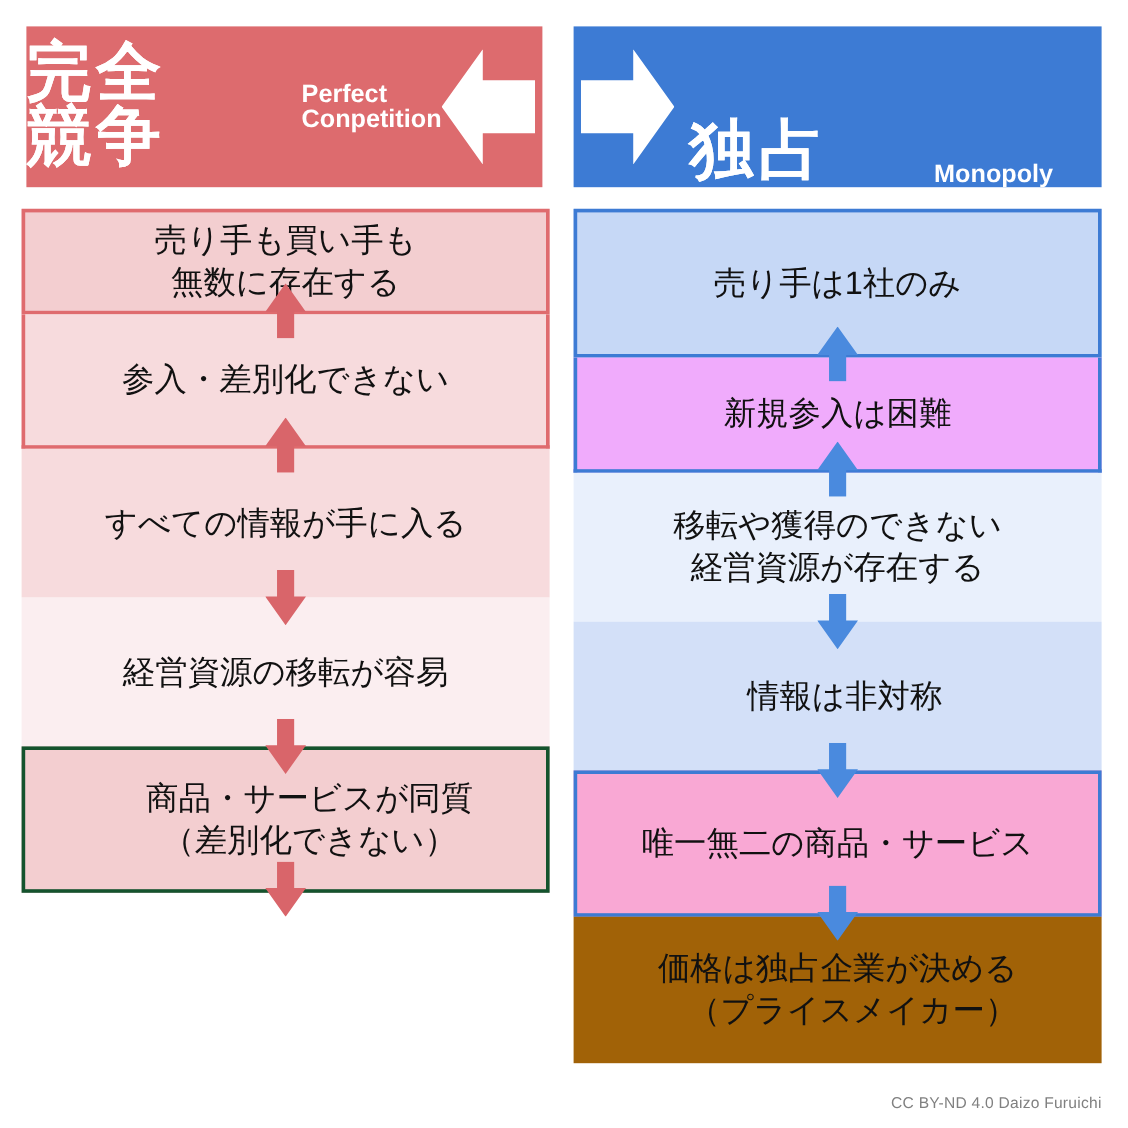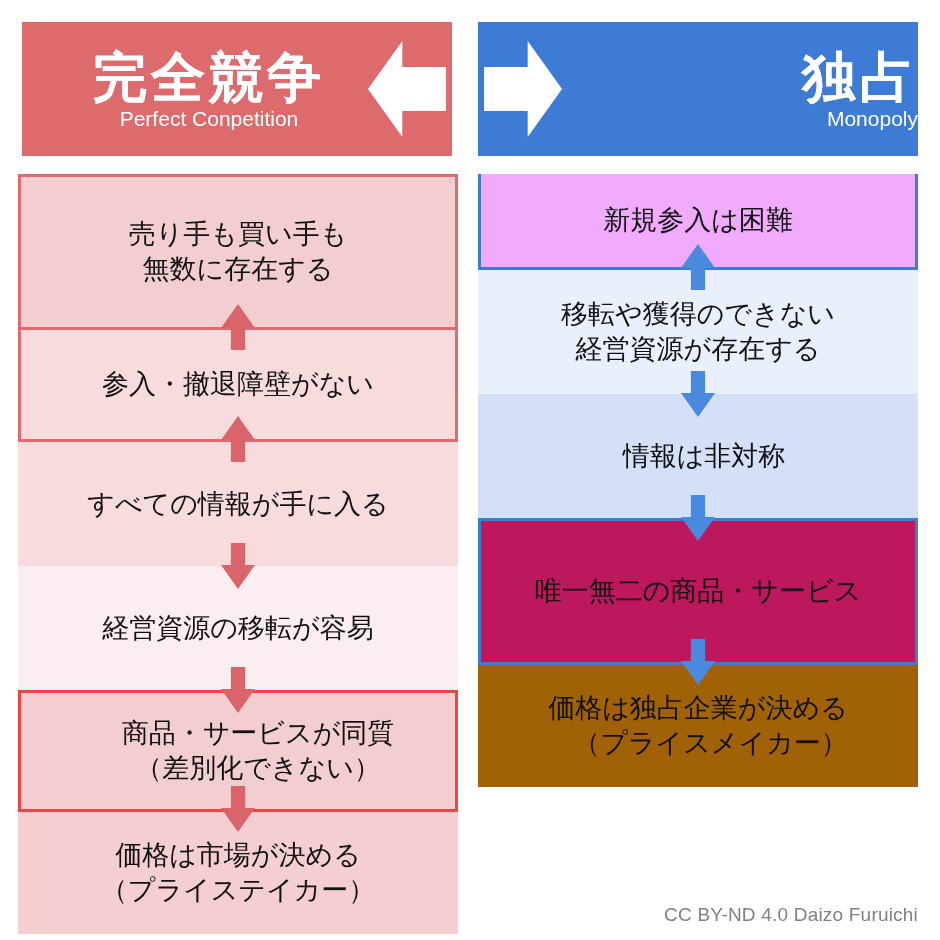--- a/index.html
+++ b/index.html
@@ -10,35 +10,35 @@
     overflow:hidden;
     position:relative;
   }
 
   .board{position:absolute;left:0;top:0;width:940px;height:940px;}
 
   
   .header-row{position:absolute;left:0;top:22px;width:940px;height:134px;}
   .banner{
     position:absolute;top:0;height:134px;
-    display:flex;flex-direction:column;align-items:center;justify-content:center;
+    display:flex;flex-direction:row;align-items:center;justify-content:center;
     overflow:hidden;
   }
   .banner-left{left:22px;width:430px;background:#dd6b6e;}
   .banner-right{left:478px;width:440px;background:#3d7bd4;align-items:flex-end;}
 
   .banner-title{
     color:#ffffff;font-weight:bold;font-size:54px;line-height:1;
     letter-spacing:4px;margin:0 0 4px 0;
     text-shadow:0 0 0 #fff;
   }
   .banner-left .banner-title{margin-right:56px;}
   .banner-right .banner-title{margin-left:56px;}
   .banner-sub{
-    color:#ffffff;font-weight:normal;font-size:21px;line-height:1;margin:0;
+    color:#ffffff;font-weight:bold;font-size:21px;line-height:1;margin:0;
   }
   .banner-left .banner-sub{margin-right:56px;}
   .banner-right .banner-sub{margin-left:88px;}
 
   
   .arrow-cut{position:absolute;top:50%;transform:translateY(-50%);}
   .arrow-left-cut{
     right:6px;
     width:78px;height:96px;
     background:#ffffff;
@@ -64,53 +64,53 @@
   }
   .cell-text{
     font-size:27px;line-height:1.28;color:#111111;
     font-weight:400;
     letter-spacing:0px;
     white-space:pre-line;
     padding:0 6px;
   }
 
   
-  .l1{background:#f3ced0;border:3px solid #df6b6e;height:156px;}
+  .l1{background:#f3ced0;border:3px solid #df6b6e;height:88px;}
   .l2{background:#f7dbdd;border:3px solid #df6b6e;border-top:none;height:112px;}
   .l3{background:#fbeef0;height:124px;}
   .l4{background:#f7dbdd;height:124px;}
-  .l5{background:#f3ced0;border:3px solid #ef4444;height:122px;padding-left:40px;}
+  .l5{background:#f3ced0;border:3px solid #14532d;height:122px;padding-left:40px;}
   .l6{background:#f4ced0;height:122px;}
 
   
   .r1{background:#c6d8f6;border:3px solid #3d7bd4;height:124px;}
   .r2{background:#f0abfc;border:3px solid #3d7bd4;border-top:none;height:96px;}
   .r3{background:#e9f0fc;height:124px;text-align:center;}
   .r4{background:#d3e0f8;height:124px;padding-left:12px;}
-  .r5{background:#be185d;border:3px solid #3d7bd4;height:147px;}
+  .r5{background:#f9a8d4;border:3px solid #3d7bd4;height:122px;}
   .r6{background:#a16207;height:122px;text-align:right;}
 
   
   .conn{
     position:absolute;left:50%;transform:translateX(-50%);
     width:34px;height:46px;z-index:5;
   }
   .conn-up{
     clip-path:polygon(50% 0%, 100% 52%, 71% 52%, 71% 100%, 29% 100%, 29% 52%, 0% 52%);
   }
   .conn-down{
     clip-path:polygon(50% 100%, 100% 48%, 71% 48%, 71% 0%, 29% 0%, 29% 48%, 0% 48%);
   }
   .conn-red{background:#d9656a;}
   .conn-blue{background:#4a8ade;}
 
   
   .footer{
     position:absolute;right:22px;bottom:14px;
-    font-size:19px;color:#808080;
+    font-size:13px;color:#808080;
     letter-spacing:0.2px;
   }
 </style>
 </head>
 <body>
 
 <div class="board">
 
   <div class="header-row">
 
@@ -130,49 +130,49 @@
 
   <div class="col col-left">
 
     <div class="cell l1">
       <span class="cell-text">売り手も買い手も
 無数に存在する</span>
       <span class="conn conn-up conn-red" style="bottom:-23px"></span>
     </div>
 
     <div class="cell l2">
-      <span class="cell-text">参入・撤退障壁がない</span>
+      <span class="cell-text">参入・差別化できない</span>
       <span class="conn conn-up conn-red" style="bottom:-23px"></span>
     </div>
 
     <div class="cell l4">
       <span class="cell-text">すべての情報が手に入る</span>
       <span class="conn conn-down conn-red" style="bottom:-23px"></span>
     </div>
 
     <div class="cell l3">
       <span class="cell-text">経営資源の移転が容易</span>
       <span class="conn conn-down conn-red" style="bottom:-23px"></span>
     </div>
 
     <div class="cell l5">
       <span class="cell-text">商品・サービスが同質
 （差別化できない）</span>
       <span class="conn conn-down conn-red" style="bottom:-23px"></span>
     </div>
 
-    <div class="cell l6">
-      <span class="cell-text">価格は市場が決める
-（プライステイカー）</span>
-    </div>
 
   </div>
 
   <div class="col col-right">
 
+    <div class="cell r1">
+      <span class="cell-text">売り手は1社のみ</span>
+      <span class="conn conn-up conn-blue" style="bottom:-23px"></span>
+    </div>
 
     <div class="cell r2">
       <span class="cell-text">新規参入は困難</span>
       <span class="conn conn-up conn-blue" style="bottom:-23px"></span>
     </div>
 
     <div class="cell r3">
       <span class="cell-text">移転や獲得のできない
 経営資源が存在する</span>
       <span class="conn conn-down conn-blue" style="bottom:-23px"></span>

